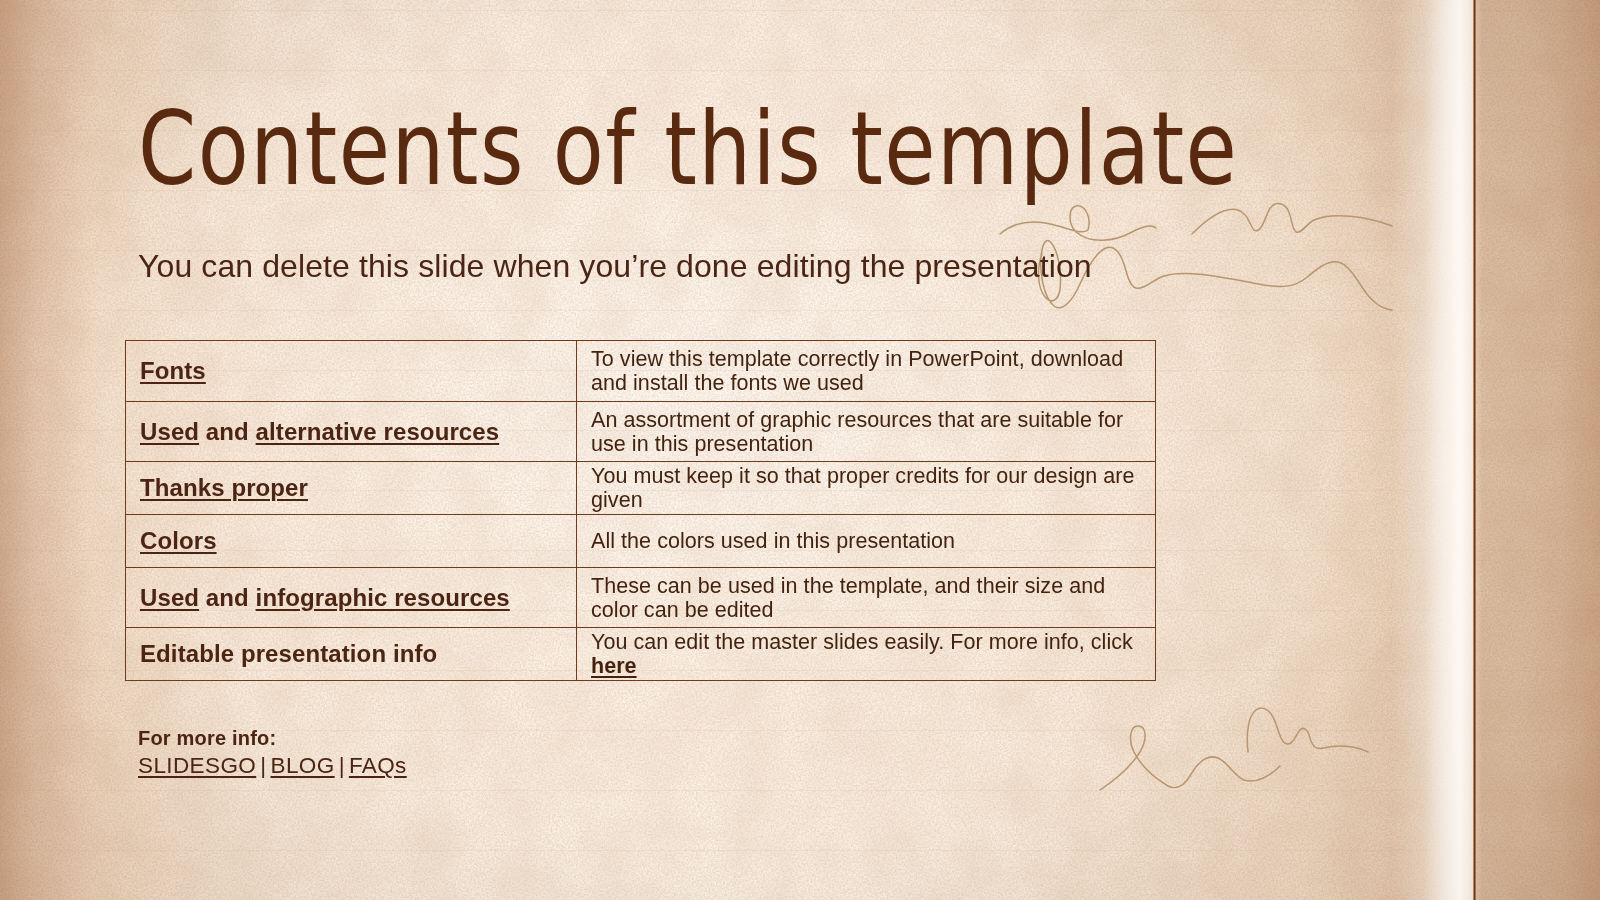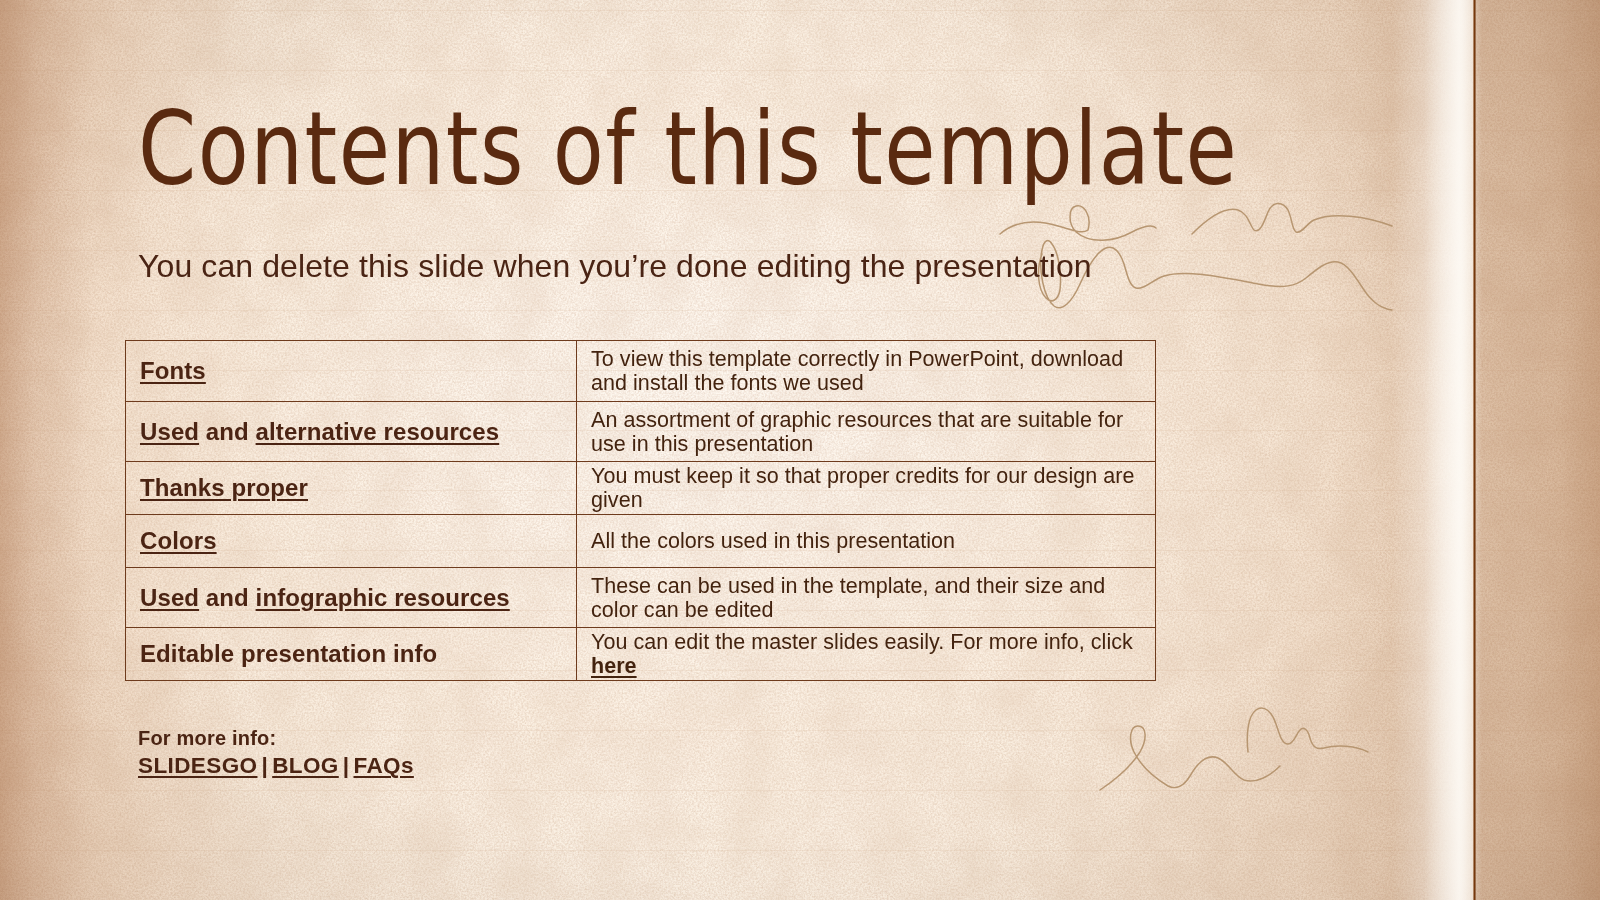--- a/index.html
+++ b/index.html
@@ -110,21 +110,21 @@
   tr.r1 td{height:60px;}
   tr.r2 td{height:59px;}
   tr.r3 td{height:52px;}
   tr.r4 td{height:52px;}
   tr.r5 td{height:59px;}
   tr.r6 td{height:52px;}
 
   
   .foot{position:absolute;color:#4b2413;}
   .foot .lead{font-size:20px;font-weight:bold;line-height:24px;letter-spacing:.2px;}
-  .foot .links{font-size:22.5px;font-weight:bold;line-height:30px;letter-spacing:.4px;margin-top:1px;}
+  .foot .links{font-size:22.5px;font-weight:normal;line-height:30px;letter-spacing:.4px;margin-top:1px;}
   .foot .links a{color:#4b2413;text-decoration:underline;text-underline-offset:3px;text-decoration-thickness:2.2px;}
   .foot .links .sep{text-decoration:none;display:inline-block;padding:0 4px;}
   #foot-left{left:138px;top:726px;}
   #foot-right{left:558px;top:726px;}
 
   
   .squiggle{position:absolute;pointer-events:none;}
   #squiggle-top{left:996px;top:186px;}
   #squiggle-bottom{left:1098px;top:686px;}
 </style>

